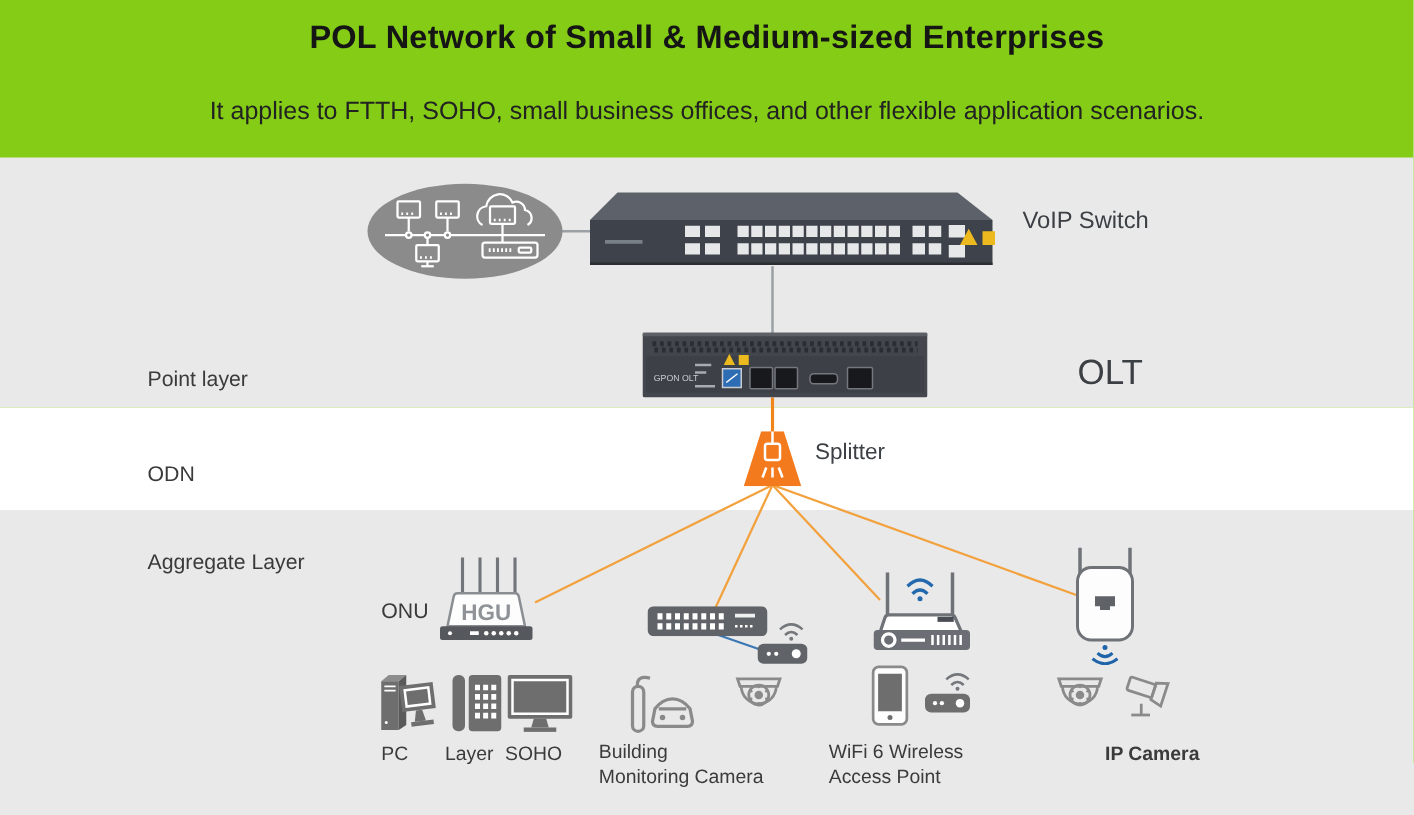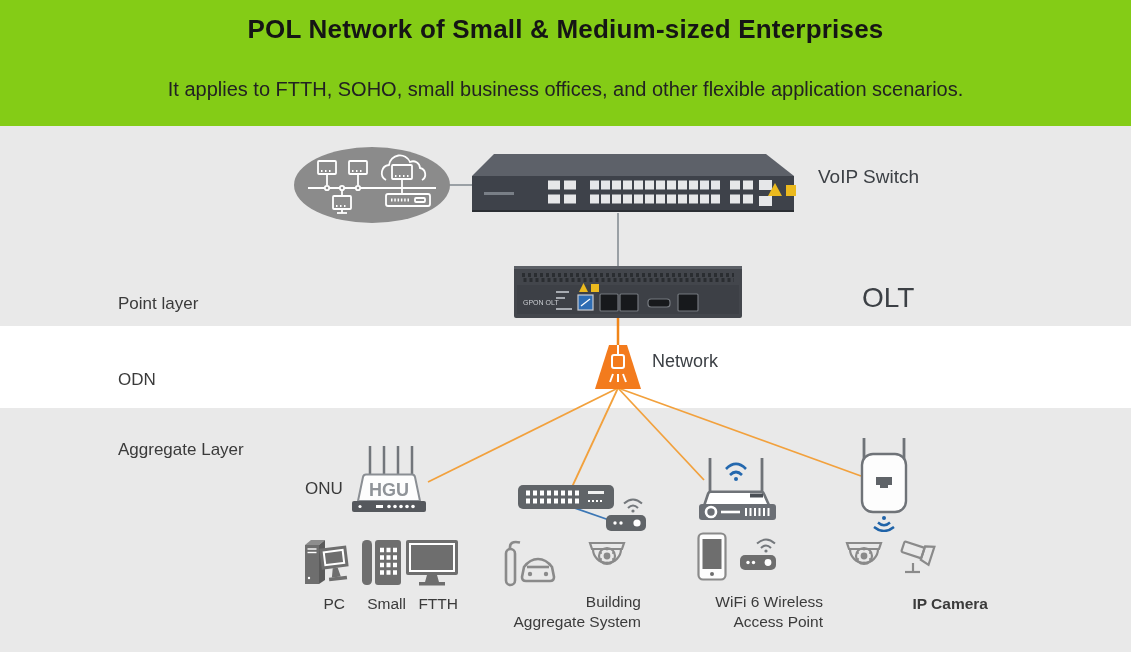--- a/index.html
+++ b/index.html
@@ -7,21 +7,21 @@
          font-family:"Liberation Sans",sans-serif;}
   .abs{position:absolute;}
   .band{position:absolute;left:0;width:1131px;}
   #band-core{top:126px;height:200px;background:#e9e9e9;}
   #band-odn{top:326px;height:82px;background:#ffffff;}
   #band-agg{top:408px;height:244px;background:#e9e9e9;}
   #title{top:14px;left:0;width:1131px;text-align:center;font-size:26px;font-weight:bold;color:#151515;letter-spacing:.2px;}
   #subtitle{top:78px;left:0;width:1131px;text-align:center;font-size:20px;color:#222;}
   .layer-lbl{font-size:17px;color:#3a3a3a;}
   .node-lbl{font-size:19px;color:#3c4045;}
-  .ep-lbl{font-size:15.5px;color:#3b3b3b;text-align:right;line-height:20px;}
+  .ep-lbl{font-size:15.5px;color:#3b3b3b;text-align:left;line-height:20px;}
   svg{display:block;}
   #lines{position:absolute;left:0;top:0;z-index:1;pointer-events:none;}
   .dev{z-index:2;}
   .lbl{z-index:3;}
 </style>
 </head>
 <body>
 
 <div id="stage">
 
@@ -124,21 +124,21 @@
   <svg class="abs dev" style="left:595px;top:345px;" width="46" height="44" viewBox="0 0 46 44">
     <polygon points="14,0 32,0 46,44 0,44" fill="#f37b1d"></polygon>
     <g stroke="#fff" stroke-width="2" fill="none">
       <line x1="23" y1="0" x2="23" y2="10"></line>
       <rect x="17" y="10" width="12" height="13" rx="2"></rect>
       <line x1="18" y1="29" x2="15" y2="37"></line>
       <line x1="23" y1="29" x2="23" y2="37"></line>
       <line x1="28" y1="29" x2="31" y2="37"></line>
     </g>
   </svg>
-  <div class="abs lbl node-lbl" style="left:652px;top:351px;font-size:18px;">Network</div>
+  <div class="abs lbl node-lbl" style="left:652px;top:351px;font-size:18px;">Splitter</div>
 
   <div class="abs lbl layer-lbl" style="left:305px;top:479px;">ONU</div>
   <svg class="abs dev" style="left:344px;top:444px;" width="90" height="70" viewBox="0 0 90 70">
     <g stroke="#72767b" stroke-width="2.5">
       <line x1="26" y1="2" x2="26" y2="32"></line>
         <line x1="40" y1="2" x2="40" y2="32"></line>
       <line x1="54" y1="2" x2="54" y2="32"></line>
         <line x1="68" y1="2" x2="68" y2="32"></line>
     </g>
     <path d="M14,57 L19,33 Q19.6,30.5 22,30.5 L68,30.5 Q70.4,30.5 71,33 L76,57 Z" fill="#fdfdfd" stroke="#8a8e93" stroke-width="2"></path>
@@ -235,29 +235,29 @@
   <svg class="abs dev" style="left:360px;top:537px;" width="42" height="53" viewBox="0 0 42 53">
     <rect x="2" y="3" width="10" height="45" rx="4.5" fill="#6e6e6e"></rect>
     <rect x="15" y="3" width="26" height="45" rx="3" fill="#6e6e6e"></rect>
     <g stroke="#fff" stroke-width="4.5">
       <line x1="20" y1="13" x2="37" y2="13" stroke-dasharray="4 2.5"></line>
       <line x1="20" y1="20.5" x2="37" y2="20.5" stroke-dasharray="4 2.5"></line>
       <line x1="20" y1="28" x2="37" y2="28" stroke-dasharray="4 2.5"></line>
       <line x1="20" y1="35.5" x2="37" y2="35.5" stroke-dasharray="4 2.5"></line>
     </g>
   </svg>
-  <div class="abs lbl ep-lbl" style="left:356px;top:594px;width:50px;">Small</div>
+  <div class="abs lbl ep-lbl" style="left:356px;top:594px;width:50px;">Layer</div>
 
   <svg class="abs dev" style="left:406px;top:540px;" width="52" height="48" viewBox="0 0 52 48">
     <rect x="0" y="0" width="52" height="35" rx="2" fill="#6e6e6e"></rect>
     <rect x="4" y="4" width="44" height="27" fill="none" stroke="#fff" stroke-width="2"></rect>
     <polygon points="21,35 31,35 33,42 19,42" fill="#6e6e6e"></polygon>
     <rect x="13" y="42" width="26" height="3.5" fill="#6e6e6e"></rect>
   </svg>
-  <div class="abs lbl ep-lbl" style="left:404px;top:594px;width:54px;">FTTH</div>
+  <div class="abs lbl ep-lbl" style="left:404px;top:594px;width:54px;">SOHO</div>
 
   <svg class="abs dev" style="left:500px;top:539px;" width="60" height="48" viewBox="0 0 60 48">
     <g stroke="#8a8a8a" stroke-width="2.6" fill="none">
       <rect x="6" y="10" width="9" height="36" rx="4.5"></rect>
       <path d="M10,10 Q9,1 20,3.5"></path>
       <path d="M22,38 L24,28 Q30,20 38,20 Q46,20 52,28 L54,38 Q54,42 50,42 L26,42 Q22,42 22,38 Z"></path>
       <line x1="27" y1="28" x2="49" y2="28"></line>
     </g>
     <circle cx="30" cy="35" r="2.2" fill="#8a8a8a"></circle>
     <circle cx="46" cy="35" r="2.2" fill="#8a8a8a"></circle>
@@ -273,21 +273,21 @@
       <circle cx="13" cy="12" r="1"></circle>
         <circle cx="25" cy="12" r="1"></circle>
       <circle cx="13" cy="18" r="1"></circle>
         <circle cx="25" cy="18" r="1"></circle>
       <circle cx="19" cy="21.5" r="1"></circle>
         <circle cx="19" cy="8.5" r="1"></circle>
     </g>
   </svg>
   <div class="abs lbl ep-lbl" style="left:479px;top:592px;width:162px;">
     <span style="display:block">Building</span>
-    <span style="display:block">Aggregate System</span>
+    <span style="display:block">Monitoring Camera</span>
   </div>
 
   <svg class="abs dev" style="left:697px;top:532px;" width="30" height="50" viewBox="0 0 30 50">
     <rect x="1.5" y="1.5" width="27" height="46" rx="4.5" fill="#fdfdfd" stroke="#8a8a8a" stroke-width="2.2"></rect>
     <rect x="5.5" y="7" width="19" height="30" fill="#6e6e6e"></rect>
     <circle cx="15" cy="42" r="2" fill="#6e6e6e"></circle>
   </svg>
   <svg class="abs dev" style="left:740px;top:538px;" width="38" height="36" viewBox="0 0 38 36">
     <g stroke="#74787c" stroke-width="2" fill="none">
       <path d="M21,10 Q26,5 31,10"></path>

